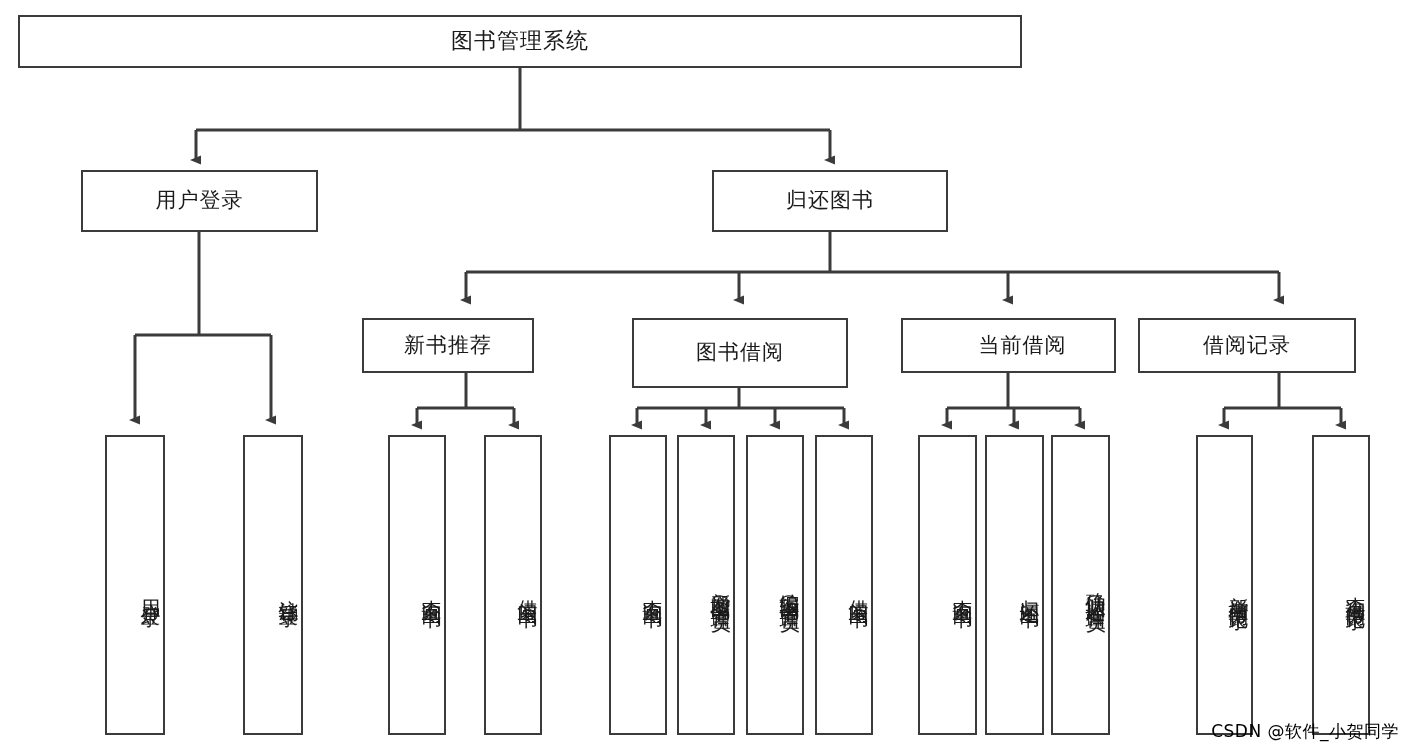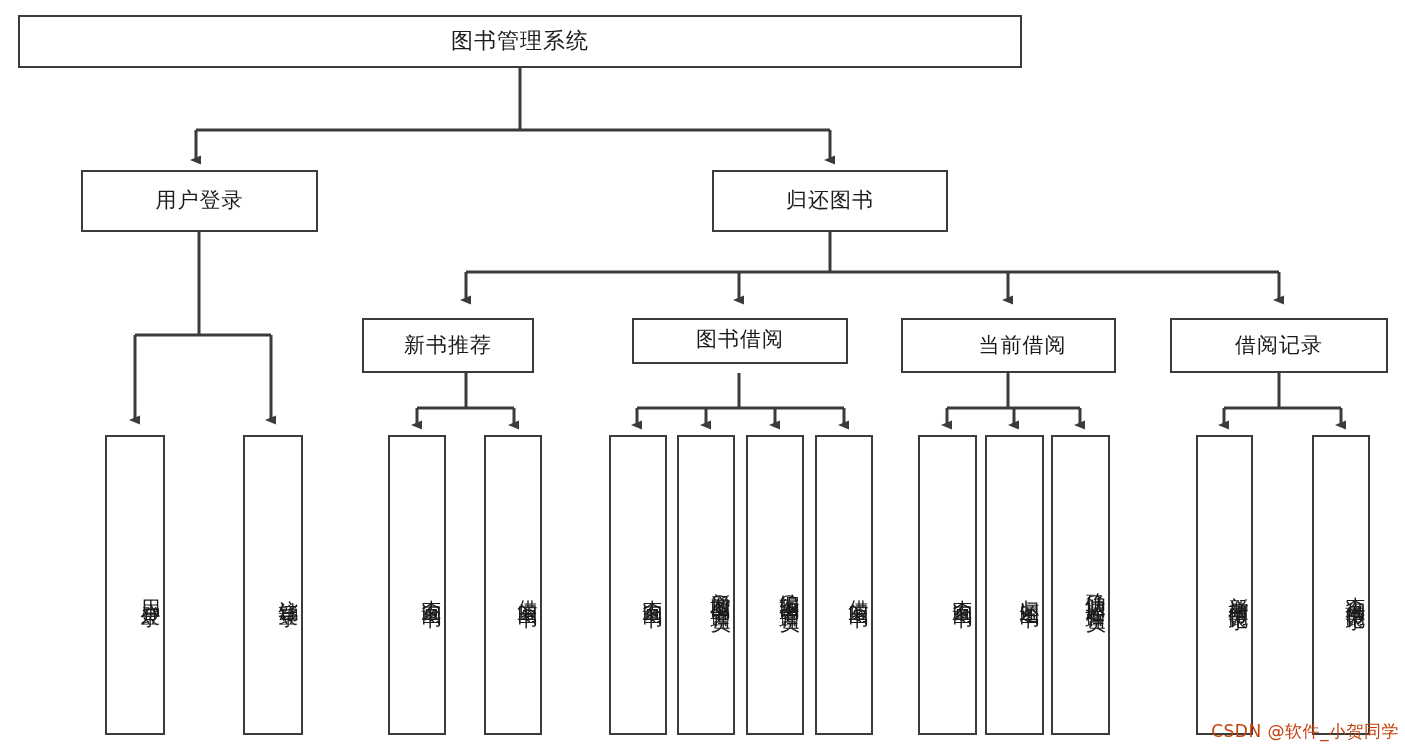--- a/index.html
+++ b/index.html
@@ -9,21 +9,21 @@
   svg#edges{position:absolute;left:0;top:0;width:1405px;height:747px;}
   .node{position:absolute;box-sizing:border-box;background:#ffffff;
         border:2px solid #3b3b3b;display:flex;align-items:center;
         justify-content:center;text-align:center;color:#1a1a1a;}
   .node.h{font-size:21px;line-height:1.1;letter-spacing:1px;}
   .node.h.title{font-size:22px;}
   .node.v{writing-mode:vertical-rl;text-orientation:upright;
           font-size:20px;line-height:1.25;letter-spacing:3px;
           padding-top:10px;align-items:flex-start;justify-content:center;}
   #watermark{position:absolute;right:6px;bottom:4px;font-size:17px;
-             color:#c2410c;letter-spacing:.5px;white-space:nowrap;}
+             color:#000000;letter-spacing:.5px;white-space:nowrap;}
 </style>
 </head>
 <body>
 
 <div id="diagram-root">
 
   <svg id="edges" viewBox="0 0 1405 747" xmlns="http://www.w3.org/2000/svg">
     <defs>
       <marker id="arrow" markerWidth="12" markerHeight="12" refX="5.2" refY="5" orient="auto" markerUnits="userSpaceOnUse">
         <path d="M0.6,0 L9.8,0 L5.2,11 z" fill="#3b3b3b"></path>
@@ -72,23 +72,23 @@
       <path d="M1341,408 L1341,425" marker-end="url(#arrow)"></path>
     </g>
   </svg>
 
   <div class="node h title" style="left:18px;top:15px;width:1004px;height:53px;">图书管理系统</div>
 
   <div class="node h" style="left:81px;top:170px;width:237px;height:62px;">用户登录</div>
   <div class="node h" style="left:712px;top:170px;width:236px;height:62px;">归还图书</div>
 
   <div class="node h" style="left:362px;top:318px;width:172px;height:55px;">新书推荐</div>
-  <div class="node h" style="left:632px;top:318px;width:216px;height:46px;font-family:Liberation Mono, monospace;">图书借阅</div>
+  <div class="node h" style="left:632px;top:318px;width:216px;height:70px;">图书借阅</div>
   <div class="node h" style="left:901px;top:318px;width:215px;height:55px;padding-left:28px;">当前借阅</div>
-  <div class="node h" style="left:1170px;top:318px;width:218px;height:55px;">借阅记录</div>
+  <div class="node h" style="left:1138px;top:318px;width:218px;height:55px;">借阅记录</div>
 
   <div class="node v" style="left:105px;top:435px;width:60px;height:300px;">用户登录</div>
   <div class="node v" style="left:243px;top:435px;width:60px;height:300px;">注销登录</div>
 
   <div class="node v" style="left:388px;top:435px;width:58px;height:300px;">查询图书</div>
   <div class="node v" style="left:484px;top:435px;width:58px;height:300px;">借阅图书</div>
 
   <div class="node v" style="left:609px;top:435px;width:58px;height:300px;">查询图书</div>
   <div class="node v" style="left:677px;top:435px;width:58px;height:300px;">新增图书（管理员）</div>
   <div class="node v" style="left:746px;top:435px;width:58px;height:300px;">编辑图书（管理员）</div>

